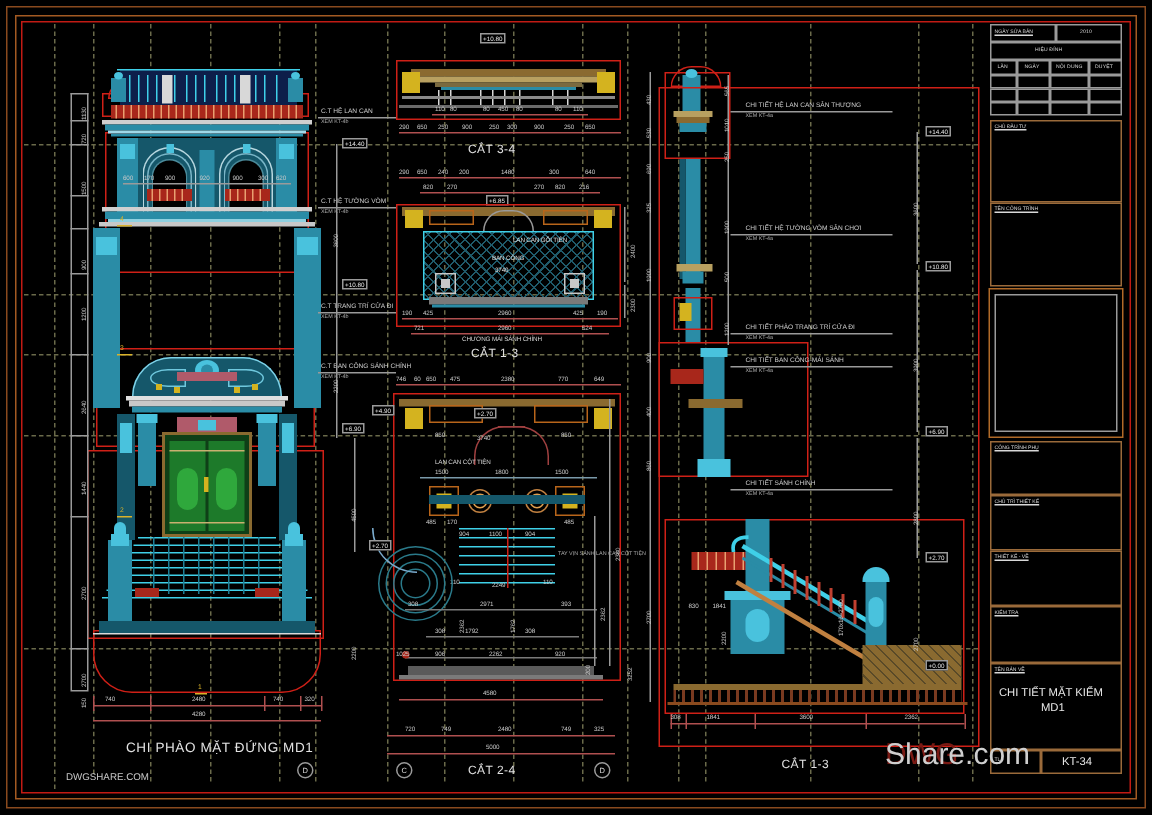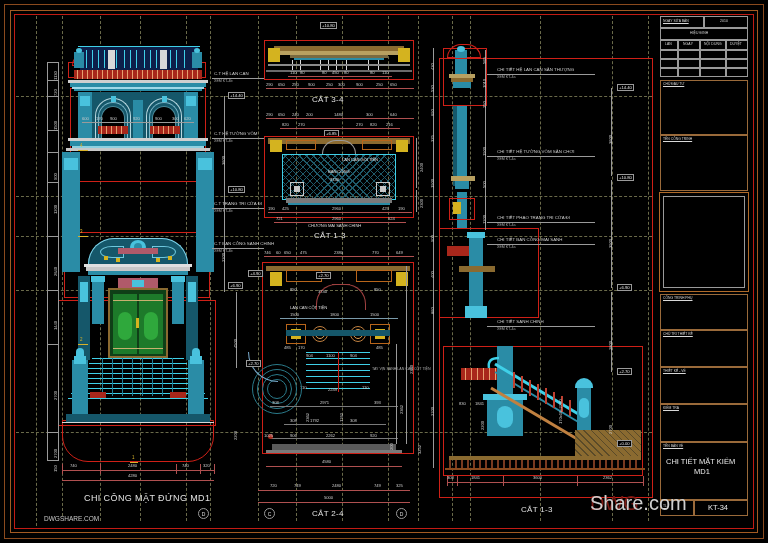--- a/index.html
+++ b/index.html
@@ -379,21 +379,21 @@
     <div class="ln ln-v" style="left:176px; top:464px; height:10px; background:#b05050;"></div>
     <div class="ln ln-v" style="left:200px; top:464px; height:10px; background:#b05050;"></div>
     <div class="ln ln-v" style="left:214px; top:464px; height:10px; background:#b05050;"></div>
     <span class="t t-dim" style="left:70px; top:464px;">740</span>
     <span class="t t-dim" style="left:128px; top:464px;">2480</span>
     <span class="t t-dim" style="left:182px; top:464px;">740</span>
     <span class="t t-dim" style="left:203px; top:464px;">320</span>
     <div class="ln ln-h" style="left:62px; top:480px; width:152px; background:#b05050;"></div>
     <span class="t t-dim" style="left:128px; top:474px;">4280</span>
 
-    <span class="t t-title" style="left:84px; top:494px;">CHI CÔNG MẶT ĐỨNG MD1</span>
+    <span class="t t-title" style="left:84px; top:494px;">CHI PHÀO MẶT ĐỨNG MD1</span>
 
     <div class="bub" style="left:198px; top:508px;">D</div>
 
     <span class="t" style="left:44px; top:516px; font-size:6.5px; color:#c8c8c8;">DWGSHARE.COM</span>
   </div>
 
   <div class="abs" style="left:210px; top:0; width:60px; height:543px;">
     <div class="ln ln-h" style="left:2px; top:78px; width:52px; background:#9a9a9a;"></div>
     <span class="t t-note" style="left:4px; top:72px;">C.T HỆ LAN CAN</span>
     <span class="t t-note-s" style="left:4px; top:80px;">XEM KT-4b</span>

